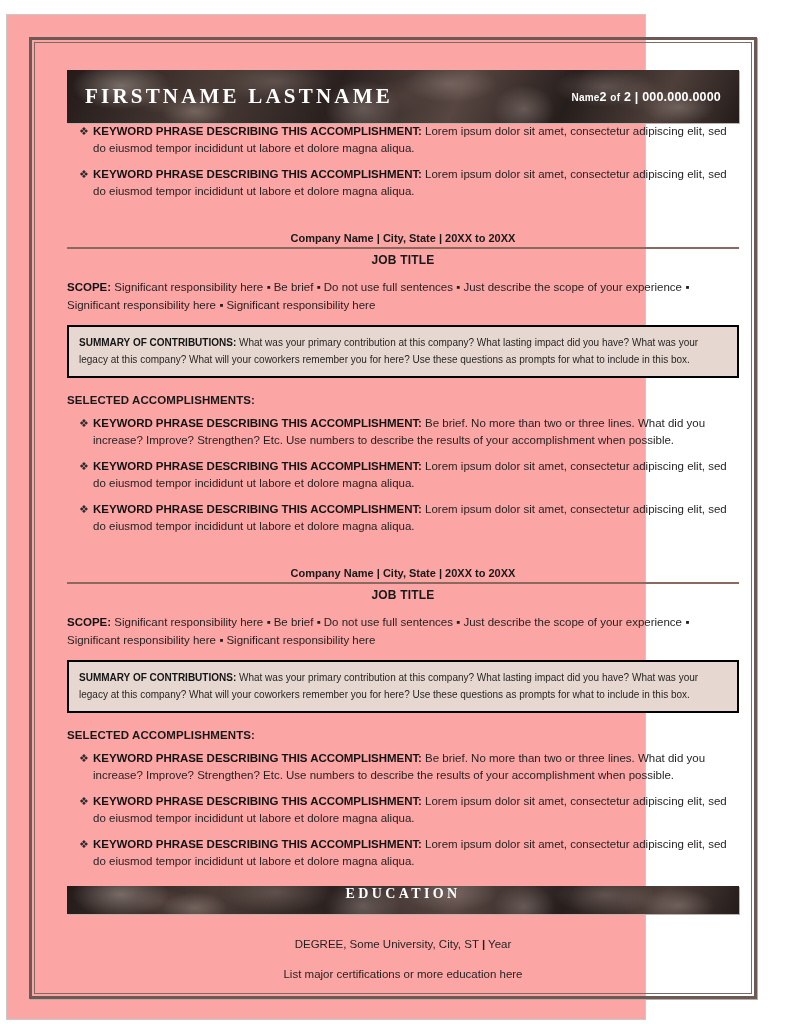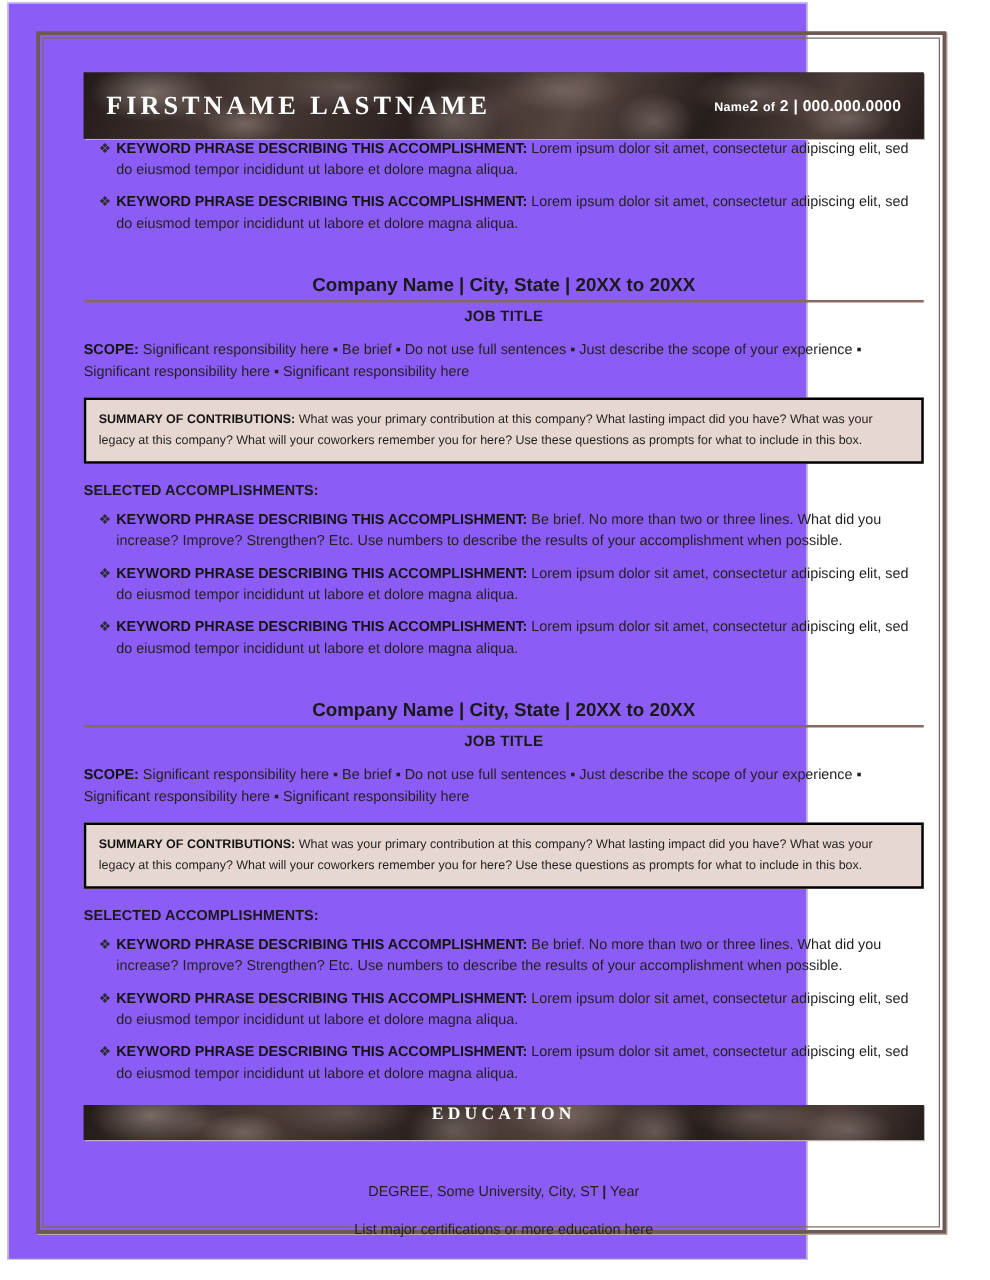--- a/index.html
+++ b/index.html
@@ -11,24 +11,24 @@
     width: 792px;
     height: 1024px;
     font-family: "Liberation Sans", sans-serif;
     overflow: hidden;
   }
 
   
   .page-sheet {
     position: absolute;
     left: 6px;
-    top: 2px;
+    top: 14px;
     width: 640px;
     height: 1006px;
-    background: #8b5cf6;
+    background: #fca5a5;
     border: 1px solid #c9c9c9;
     box-sizing: border-box;
   }
 
   
   .page-frame-outer {
     position: absolute;
     left: 22px;
     top: 22px;
     width: 728px;
@@ -142,21 +142,21 @@
   .kw {
     font-weight: bold;
     color: #141414;
     letter-spacing: -0.05px;
   }
 
   
   .company-block { margin-top: 14px; }
   .company-line {
     text-align: center;
-    font-size: 15px;
+    font-size: 11px;
     font-weight: bold;
     color: #191919;
     padding-bottom: 3px;
     margin-top: 32px;
   }
   .company-rule {
     height: 2px;
     background: #8a6a60;
     margin-bottom: 4px;
   }
@@ -194,21 +194,21 @@
   .sa-heading {
     margin-top: 16px;
     margin-bottom: 9px;
     font-size: 11.5px;
     font-weight: bold;
     color: #191919;
     letter-spacing: 0.1px;
   }
 
   
-  .edu-lines { margin-top: 34px; text-align: center; }
+  .edu-lines { margin-top: 22px; text-align: center; }
   .edu-line {
     font-size: 11.5px;
     color: #231f1f;
     line-height: 17px;
     margin-bottom: 13px;
   }
   .edu-line b { font-weight: bold; }
 </style>
 </head>
 <body>

